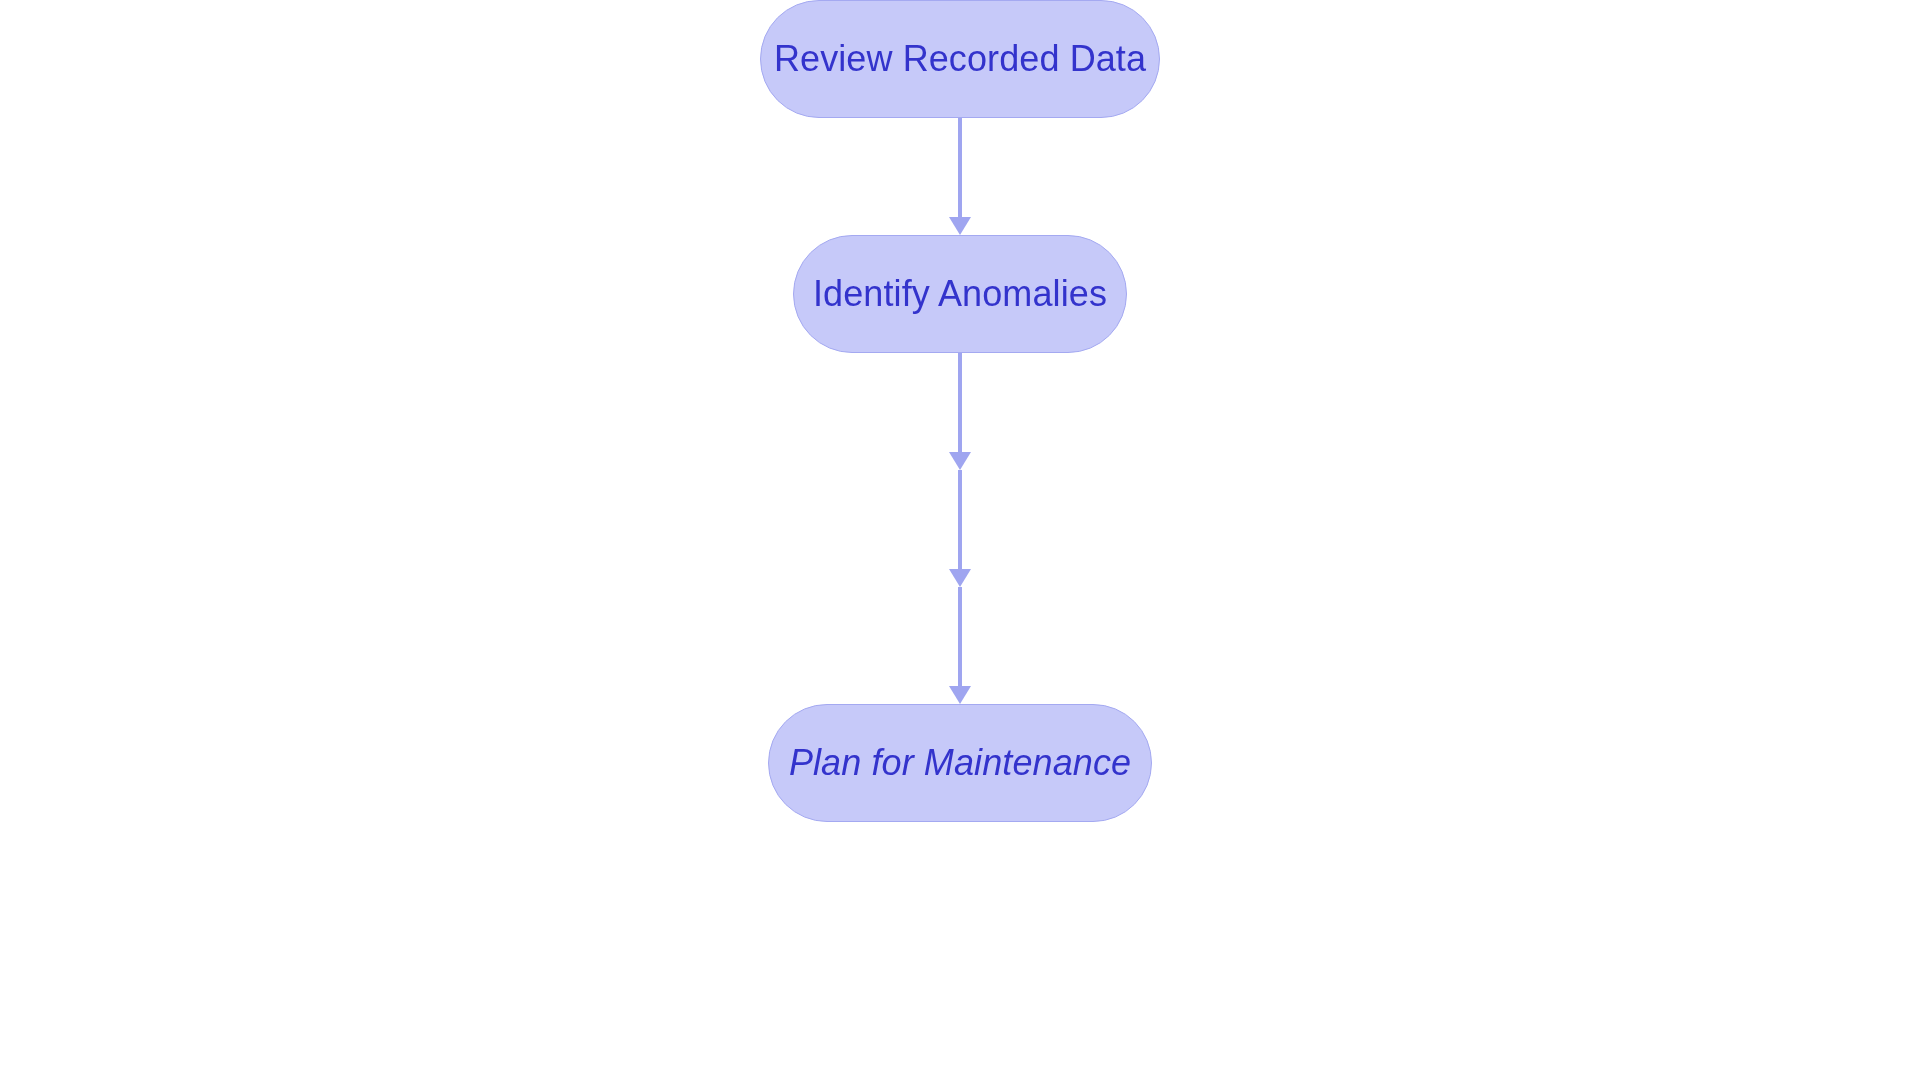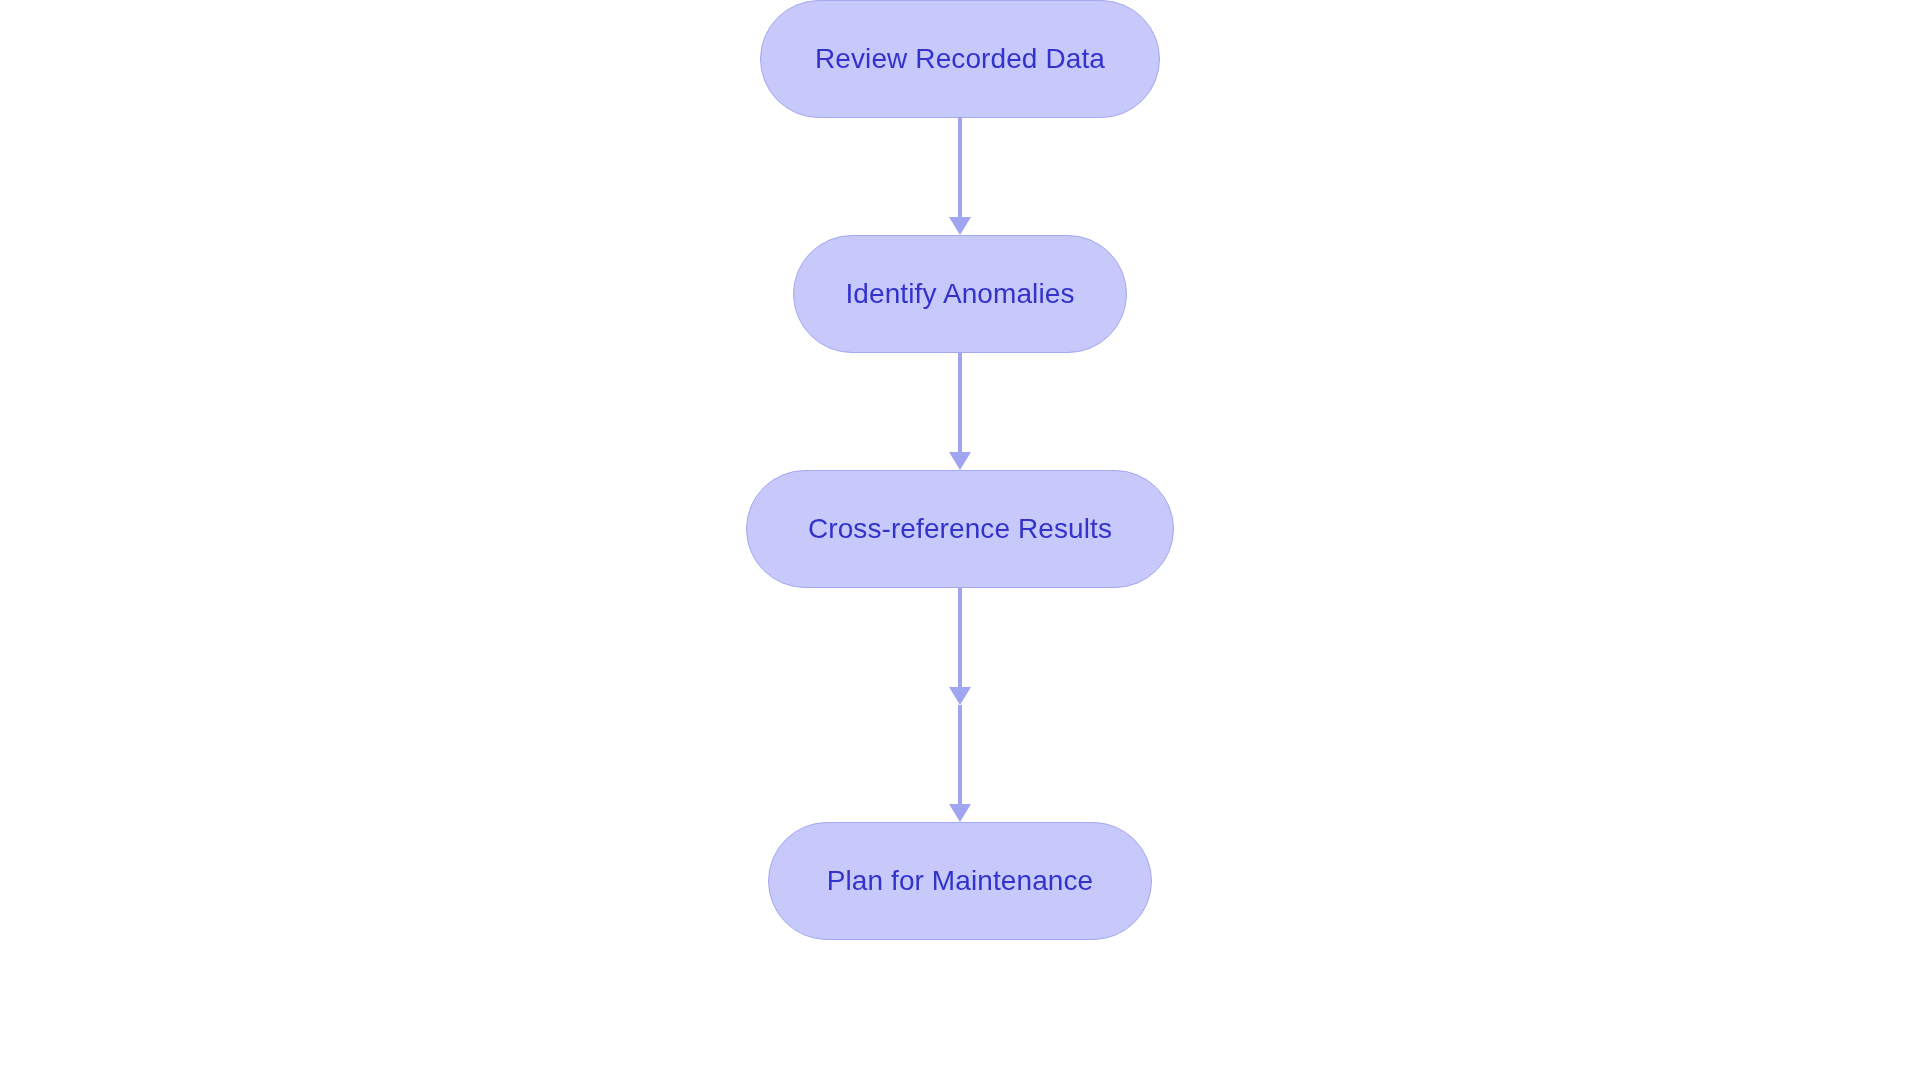--- a/index.html
+++ b/index.html
@@ -42,35 +42,35 @@
     background: #c6c9f9;
     border: 1.6px solid #a4a9f1;
     display: flex;
     align-items: center;
     justify-content: center;
     flex: none;
   }
 
   .node-label {
     color: #3333cc;
-    font-size: 28px;
+    font-size: 36px;
     font-weight: 400;
     line-height: 1;
     letter-spacing: 0.1px;
     white-space: nowrap;
     text-align: center;
     font-family: "Liberation Sans", "DejaVu Sans", sans-serif;
   }
 
   
   .node.n0 { width: 400px; }
   .node.n1 { width: 334px; }
   .node.n2 { width: 428px; }
   .node.n3 { width: 358px; }
-  .node.n4 { width: 384px; }
+  .node.n4 { width: 384px; font-style: italic; }
 
   
   .connector {
     position: relative;
     width: 24px;
     height: 117px;
     flex: none;
     display: block;
   }
   .connector svg {
@@ -101,23 +101,20 @@
       <span class="node-label">Identify Anomalies</span>
     </div>
 
     <div class="connector">
       <svg viewBox="0 0 24 117" xmlns="http://www.w3.org/2000/svg" aria-hidden="true">
         <line x1="12" y1="0" x2="12" y2="99" stroke="#9fa5f0" stroke-width="4"></line>
         <polygon points="1,99 23,99 12,117" fill="#9fa5f0"></polygon>
       </svg>
     </div>
 
-    <div class="node n2">
-      <span class="node-label">Cross-reference Results</span>
-    </div>
 
     <div class="connector">
       <svg viewBox="0 0 24 117" xmlns="http://www.w3.org/2000/svg" aria-hidden="true">
         <line x1="12" y1="0" x2="12" y2="99" stroke="#9fa5f0" stroke-width="4"></line>
         <polygon points="1,99 23,99 12,117" fill="#9fa5f0"></polygon>
       </svg>
     </div>
 
 
     <div class="connector">

